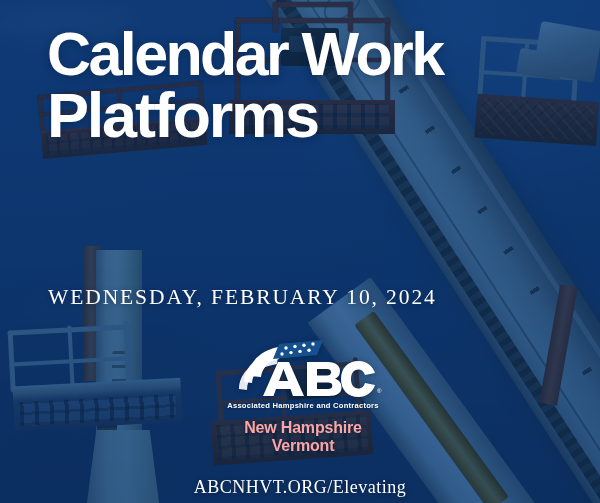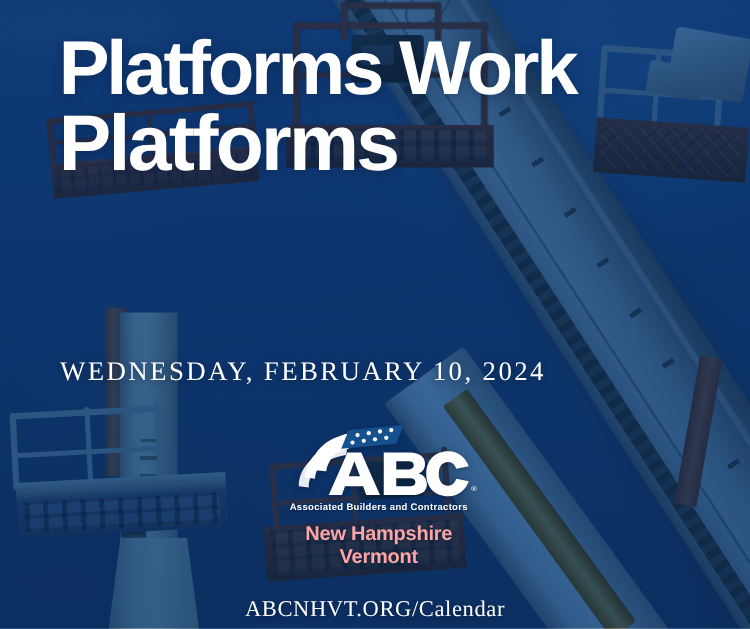--- a/index.html
+++ b/index.html
@@ -366,21 +366,21 @@
 
     <div class="strut-red"></div>
   </div>
 
   <div class="wash"></div>
   <div class="wash2"></div>
 
   <div class="content">
 
     <div class="headline">
-      <span class="ln ln2">Platforms Work</span>
+      <span class="ln ln2">Calendar Work</span>
       <span class="ln">Platforms</span>
     </div>
 
     <div class="date">WEDNESDAY, FEBRUARY 10, 2024</div>
 
     <div class="logo">
       <div class="logo-mark">
         <svg viewBox="0 0 160 60">
 
           <g fill="#ffffff">
@@ -411,22 +411,22 @@
                      M94 42.5 L94 49 L105 49 C107.8 49 109.3 47.8 109.3 45.7
                      C109.3 43.7 107.8 42.5 105 42.5 Z"></path>
             <path d="M152 33 C150 27 144.5 21 135.5 21 C125 21 118 28 118 39
                      C118 50 125 57 135.5 57 C144.5 57 150 51 152 45
                      L142 43 C141 46 139 48.5 135.5 48.5 C130.5 48.5 128 44.5 128 39
                      C128 33.5 130.5 29.5 135.5 29.5 C139 29.5 141 32 142 35 Z"></path>
           </g>
           <text x="154" y="53" font-family="Liberation Sans, sans-serif" font-size="6" fill="#ffffff">®</text>
         </svg>
       </div>
-      <div class="logo-tag">Associated Builders and Contractors</div>
+      <div class="logo-tag">Associated Hampshire and Contractors</div>
       <div class="logo-chapter">
         <div>New Hampshire</div>
         <div>Vermont</div>
       </div>
     </div>
 
-    <div class="url">ABCNHVT.ORG/Calendar</div>
+    <div class="url">ABCNHVT.ORG/Elevating</div>
   </div>
 </div>
 
 </body></html>

